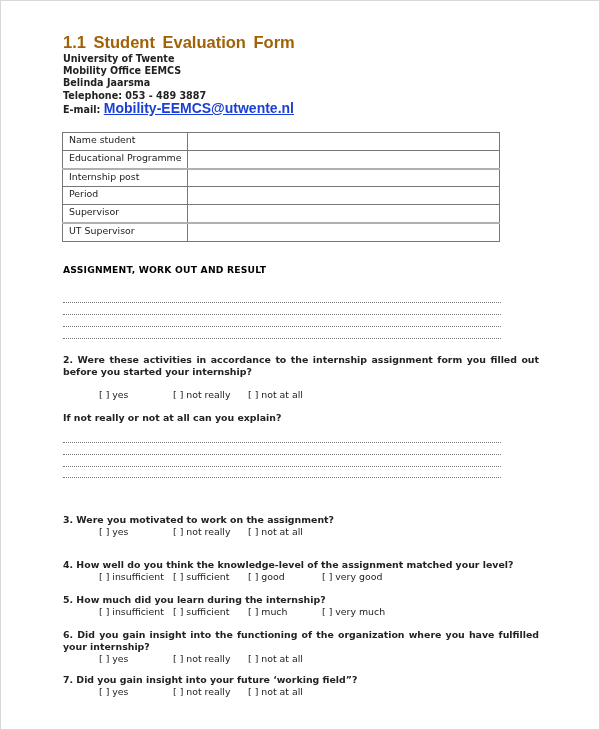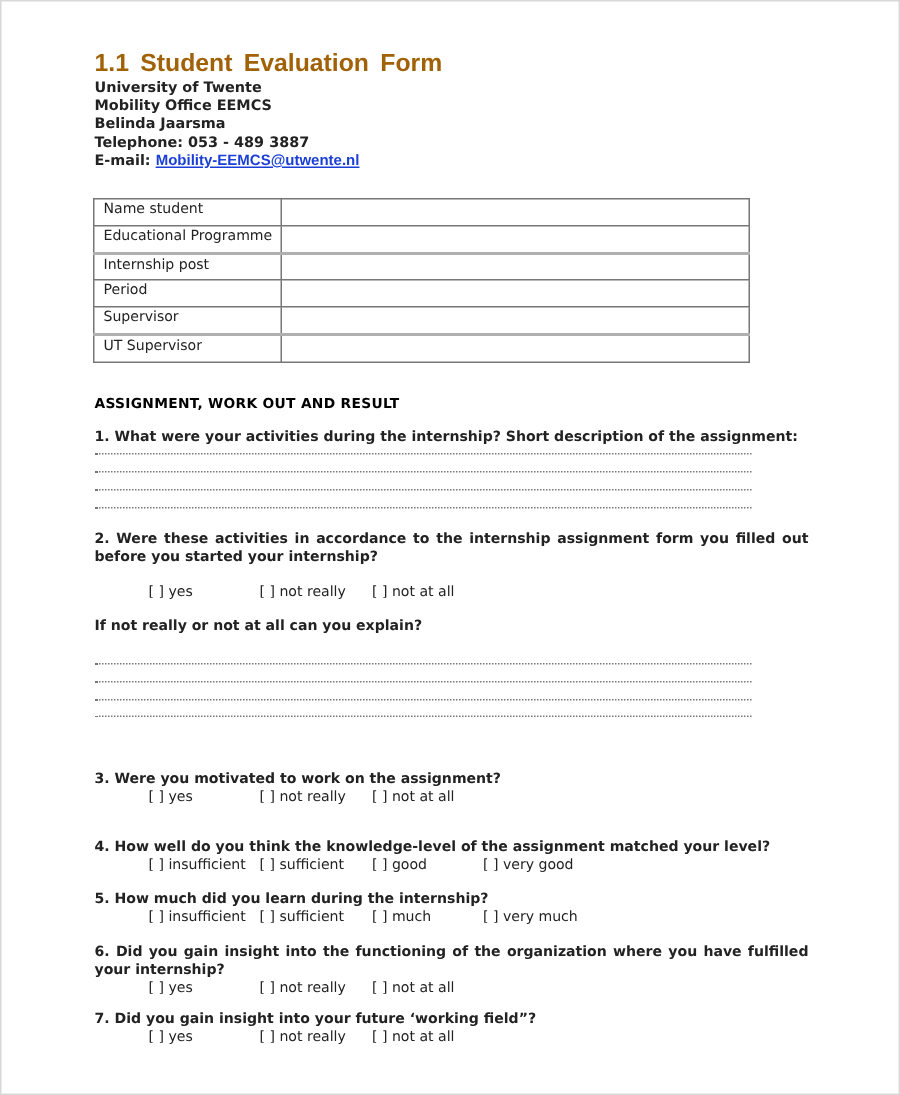--- a/index.html
+++ b/index.html
@@ -36,21 +36,21 @@
     .addr {
       left: 62px; top: 52px;
       font-size: 9.6px;
       line-height: 12.2px;
       color: #222;
     }
     .addr a {
       font-family: "Liberation Sans", sans-serif;
       color: #1a3fd6;
       text-decoration: underline;
-      font-size: 10px;
+      font-size: 14px;
     }
 
     table.info {
       position: absolute;
       left: 61px; top: 131px;
       width: 438px;
       border-collapse: collapse;
       font-size: 9.4px;
       color: #222;
     }
@@ -137,21 +137,20 @@
     </tr>
     <tr class="thick">
       <td class="lbl">UT Supervisor</td>
       <td></td>
     </tr>
   </tbody>
     </table>
 
   <div class="abs section">ASSIGNMENT, WORK OUT AND RESULT</div>
 
-  <div class="abs q" style="top:285px;">1. What were your activities during the internship? Short description of the assignment:</div>
   <div class="dots" style="top:301px;"></div>
   <div class="dots" style="top:313px;"></div>
   <div class="dots" style="top:325px;"></div>
   <div class="dots" style="top:337px;"></div>
 
   <div class="abs q wrap" style="top:353px;">2. Were these activities in accordance to the internship assignment form you filled out before you started your internship?</div>
   <span class="opt" style="left:98px; top:388px;">[ ] yes</span>
   <span class="opt" style="left:172px; top:388px;">[ ] not really</span>
   <span class="opt" style="left:247px; top:388px;">[ ] not at all</span>
 

